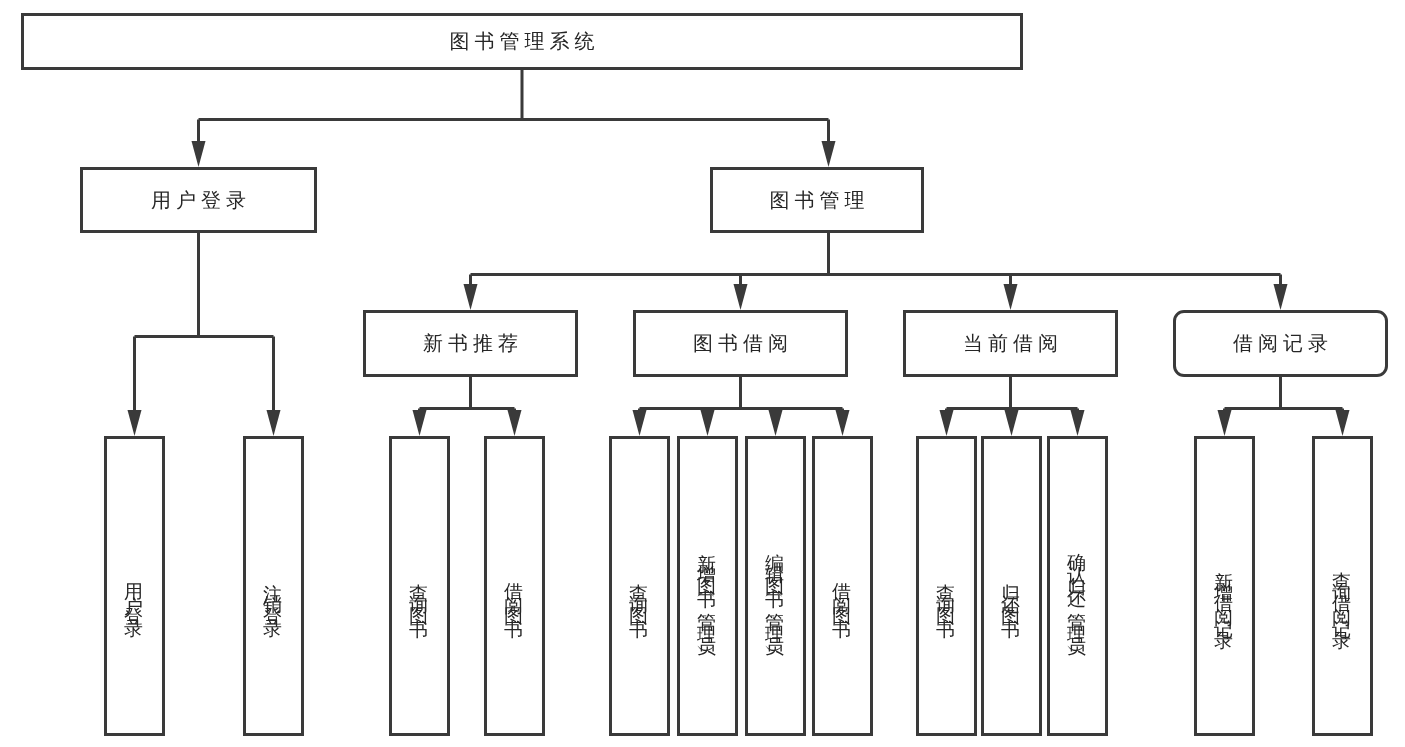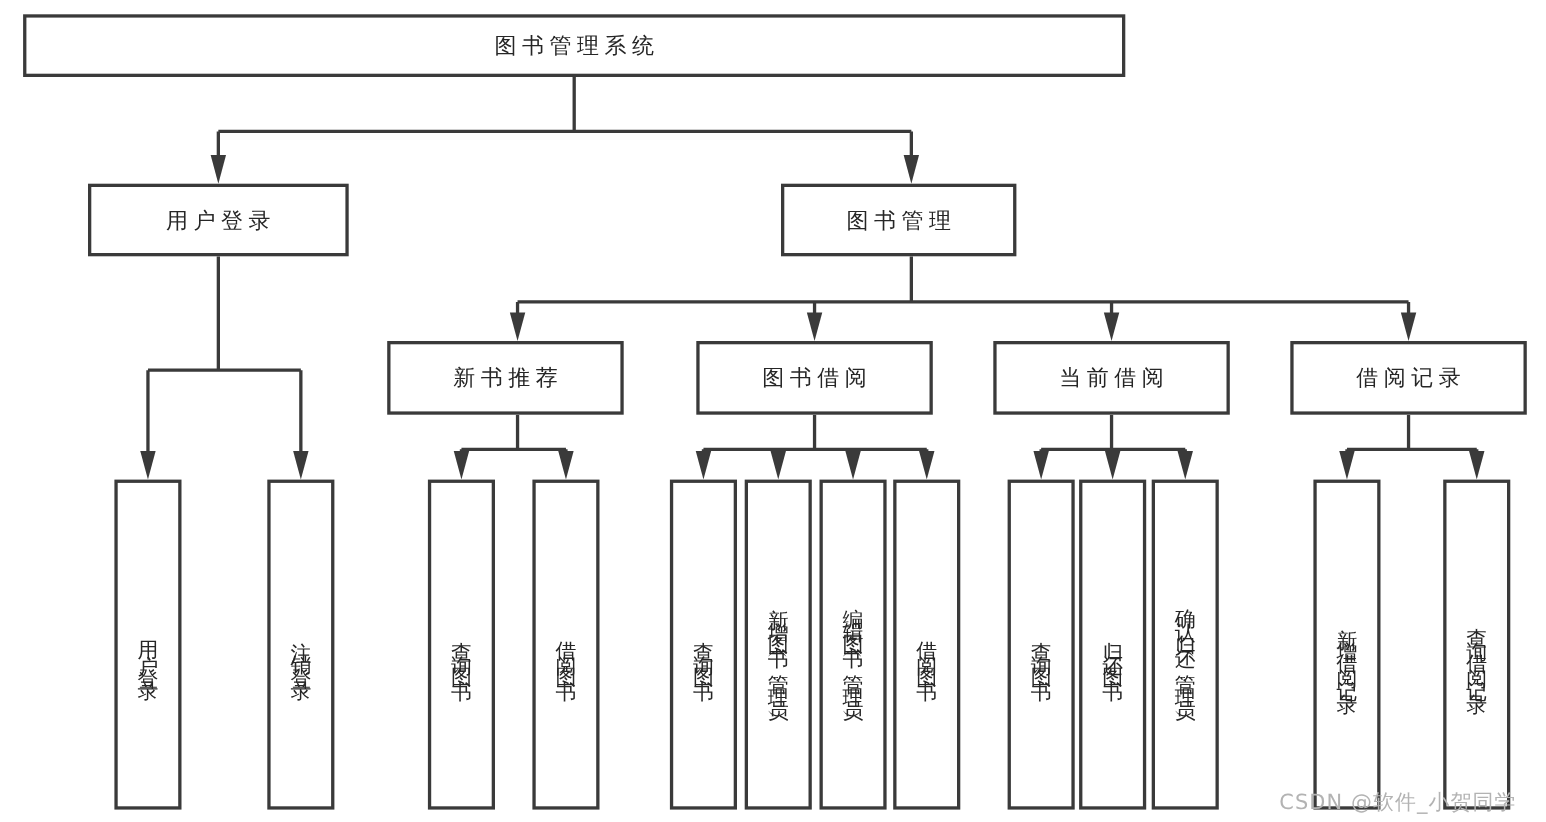--- a/index.html
+++ b/index.html
@@ -21,24 +21,24 @@
     font-size:19px; letter-spacing:12px; margin-bottom:-12px;
     white-space:nowrap;
   }
   
   .n-root  { left:21px;  top:13px;  width:1002px; height:57px; }
   
   .n-login { left:80px;  top:167px; width:237px; height:66px; }
   .n-mgmt  { left:710px; top:167px; width:214px; height:66px; }
   
   .l3 { top:310px; width:215px; height:67px; }
-  .n-newbook { left:352px;  }
+  .n-newbook { left:363px;  }
   .n-borrow  { left:633px;  }
   .n-current { left:903px;  }
-  .n-records { left:1173px; }
+  .n-records { left:1173px;border-radius:11px; }
   
   .leaf { top:436px; width:61px; height:300px; }
   .u1 { left:104px; }  .u2 { left:243px; }
   .nb1 { left:389px; } .nb2 { left:484px; }
   .b1 { left:609px; }  .b2 { left:677px; } .b3 { left:745px; } .b4 { left:812px; }
   .c1 { left:916px; }  .c2 { left:981px; } .c3 { left:1047px; }
   .r1 { left:1194px; } .r2 { left:1312px; }
   .watermark {
     position:absolute; left:1163px; top:716px; z-index:6;
     font-size:19px; color:#b3b3b3; letter-spacing:1px; white-space:nowrap;
@@ -178,15 +178,14 @@
     <span class="vlabel">确认归还（管理员）</span>
   </div>
 
   <div class="box leaf r1">
     <span class="vlabel">新增借阅记录</span>
   </div>
   <div class="box leaf r2">
     <span class="vlabel">查询借阅记录</span>
   </div>
 
-  <div class="watermark">CSDN @软件_小贺同学</div>
 
 </div>
 
 </body></html>

